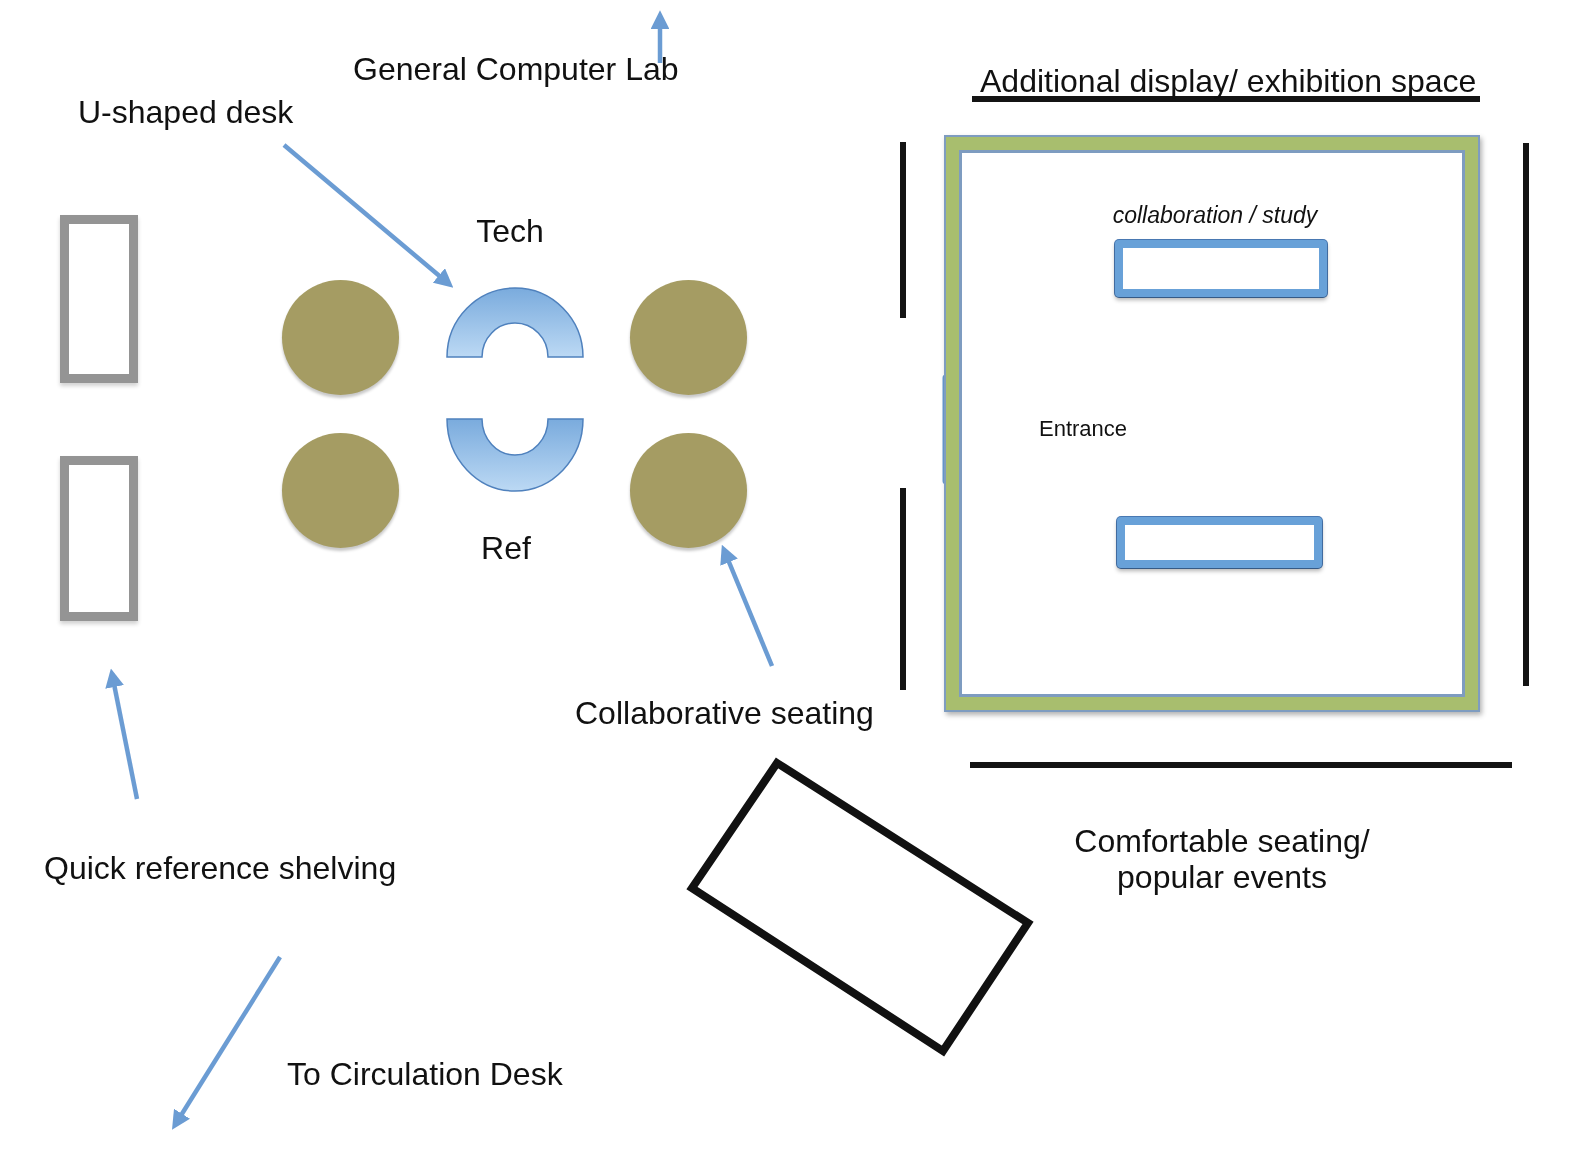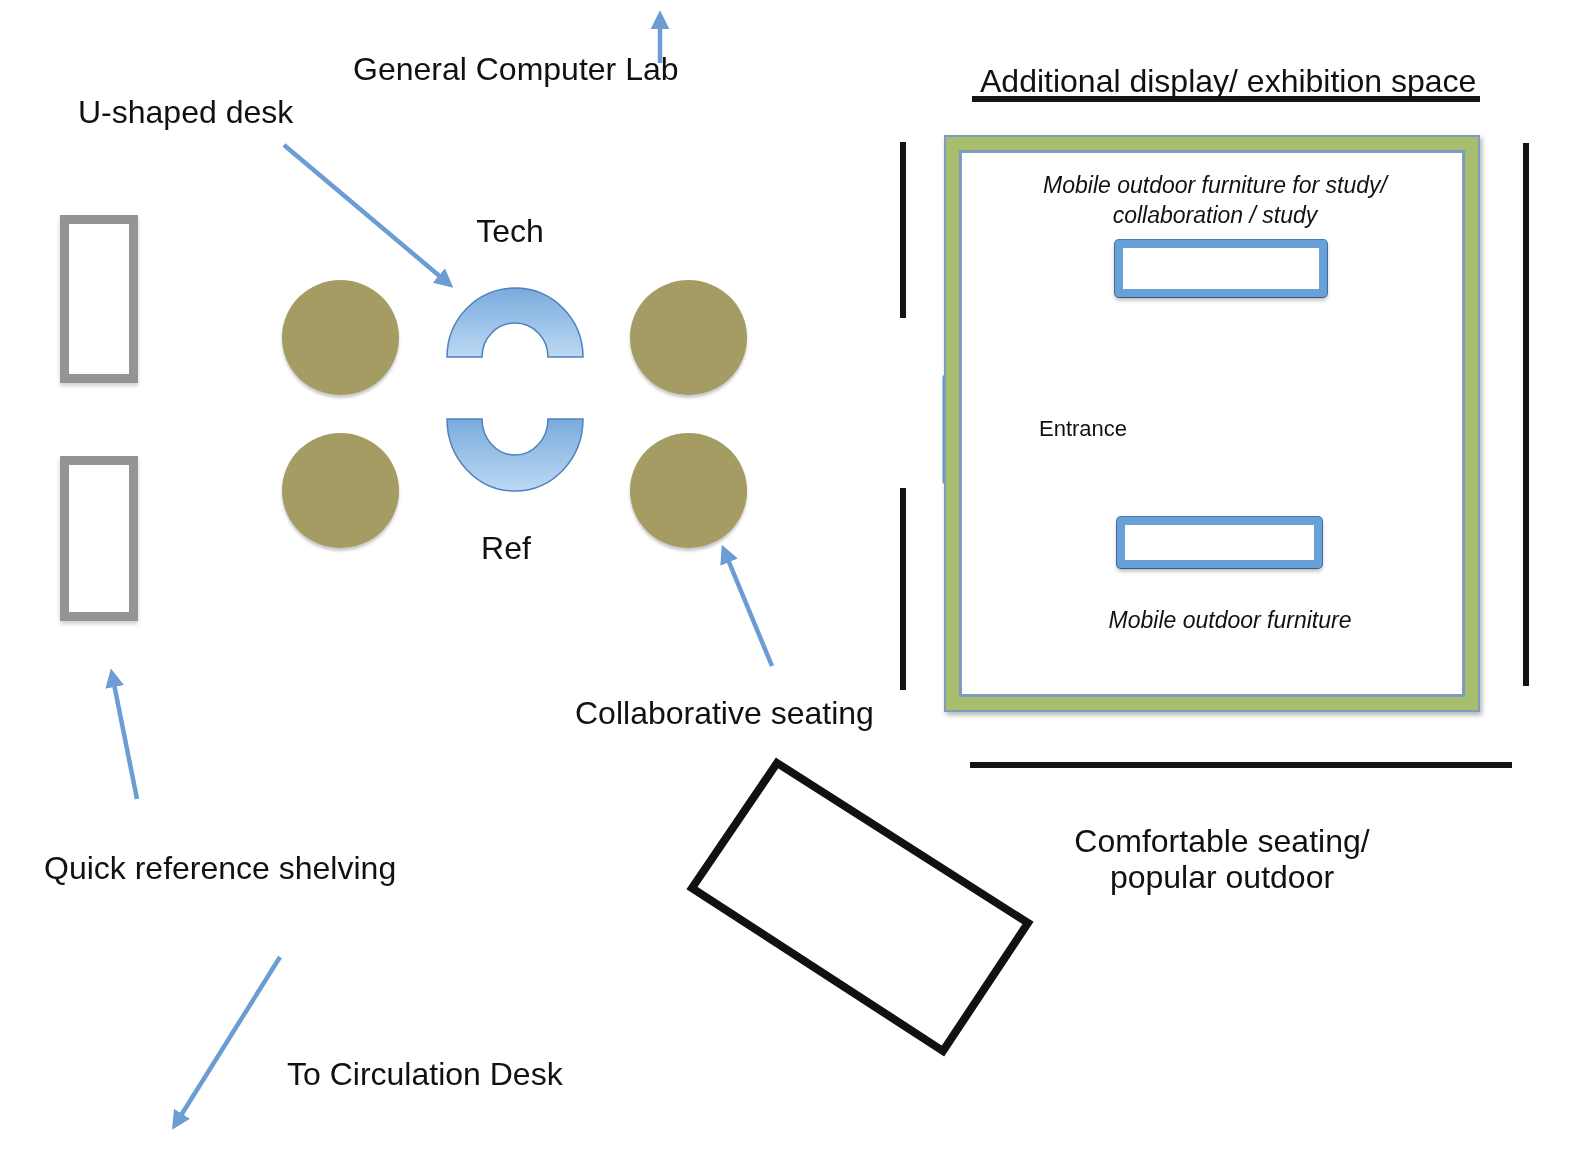--- a/index.html
+++ b/index.html
@@ -98,32 +98,31 @@
   <div class="table-circle c3"></div>
   <div class="table-circle c4"></div>
 
   <div class="atrium">
     <div class="atrium-inner"></div>
   </div>
   <div class="furn-rect fr1"></div>
   <div class="furn-rect fr2"></div>
 
   <div class="abs note-italic center" style="left:1000px;top:170px;width:430px;">
-    <span>Mobile outdoor furniture for study/</span><br>
+    <br>
     <span>collaboration / study</span>
   </div>
   <div class="abs entrance" style="left:1039px;top:417px;">Entrance</div>
-  <div class="abs note-italic center" style="left:1020px;top:605px;width:420px;">Mobile outdoor furniture</div>
 
   <div class="abs label center" style="left:353px;top:54px;width:292px;">General Computer Lab</div>
   <div class="abs label" style="left:78px;top:97px;">U-shaped desk</div>
   <div class="abs label center" style="left:980px;top:66px;width:456px;">Additional display/ exhibition space</div>
   <div class="abs label center" style="left:455px;top:216px;width:110px;">Tech</div>
   <div class="abs label center" style="left:451px;top:533px;width:110px;">Ref</div>
   <div class="abs label" style="left:575px;top:698px;">Collaborative seating</div>
   <div class="abs label" style="left:44px;top:817px;margin-top:36px;">Quick reference shelving</div>
   <div class="abs label" style="left:287px;top:1059px;">To Circulation Desk</div>
   <div class="abs label center" style="left:1072px;top:823px;width:300px;line-height:36px;">
     <span>Comfortable seating/</span><br>
-    <span>popular outdoor</span>
+    <span>popular events</span>
   </div>
 
 </div>
 
 </body></html>

